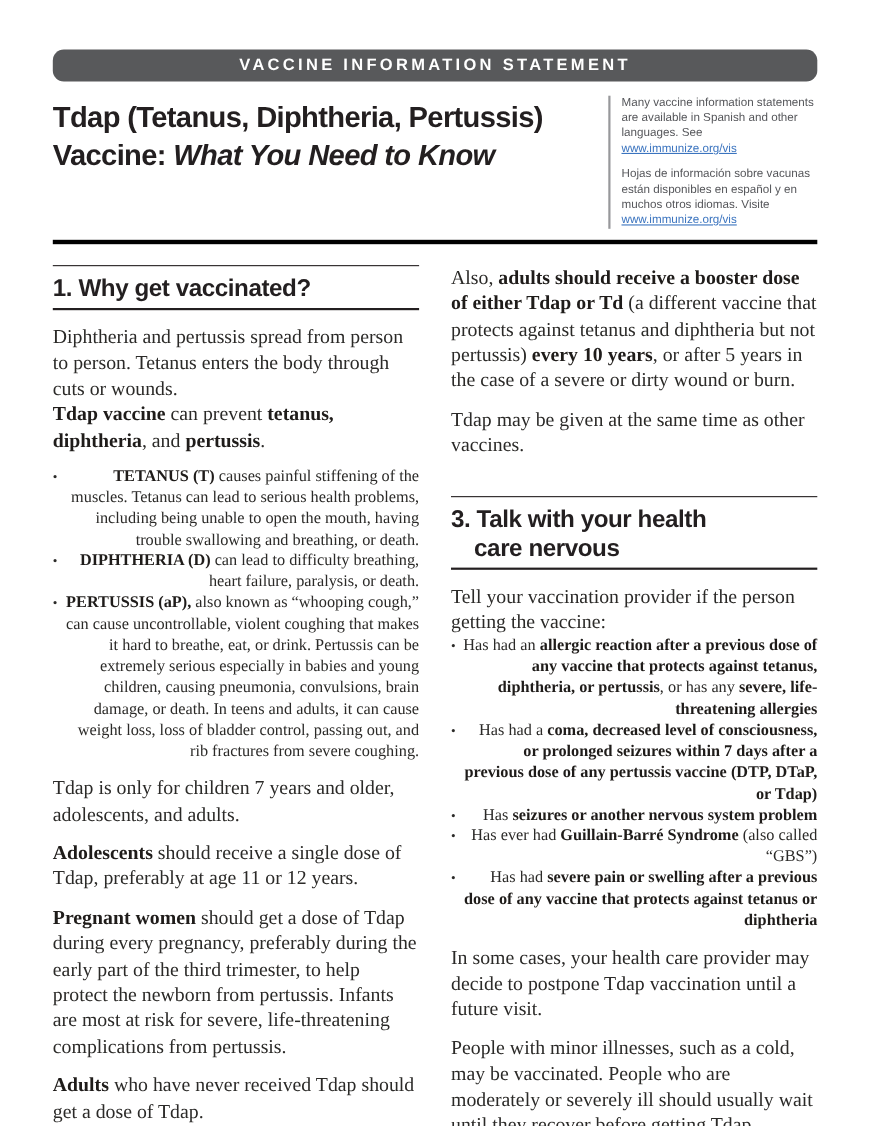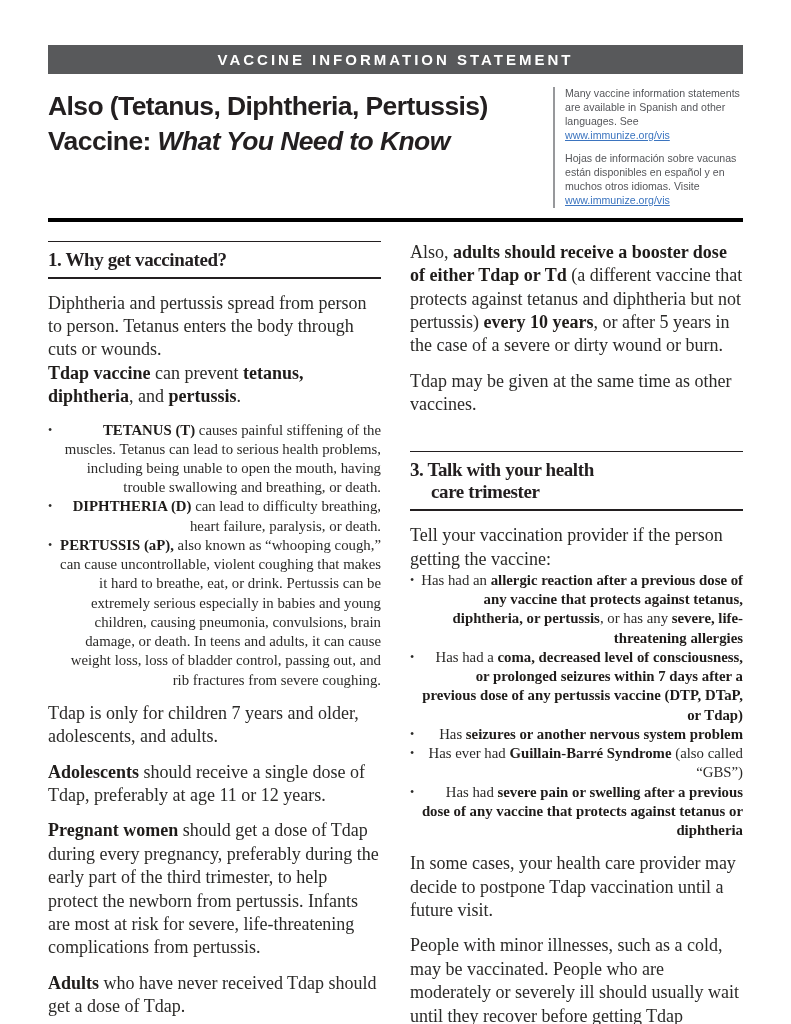--- a/index.html
+++ b/index.html
@@ -19,21 +19,21 @@
     background:#ffffff;
     font-family:"Liberation Serif",serif;
     color:var(--text);
     overflow:hidden;
   }
   .content{padding:45px 48px 0 48px;}
   
   .banner{
     background:var(--banner-bg);
     height:29px;
-    display:flex;align-items:center;justify-content:center;
+    display:flex;align-items:center;justify-content:center;border-radius:10px;
   }
   .banner span{
     color:#ffffff;
     font-family:"Liberation Sans",sans-serif;
     font-weight:bold;
     font-size:15px;
     letter-spacing:3px;
   }
   
   .header-row{
@@ -70,23 +70,23 @@
     display:flex;
     gap:29px;
     margin-top:19px;
   }
   .col{flex:1;min-width:0;}
   
   .section-heading{
     border-top:1.5px solid var(--heading);
     border-bottom:2.5px solid var(--heading);
     padding:7px 0 6px 0;
-    font-family:Liberation Serif, serif;
-    font-weight:bold;
-    font-size:19px;
+    font-family:Liberation Sans, sans-serif;
+    font-weight:bold;
+    font-size:22px;
     line-height:1.15;
     letter-spacing:-0.4px;
     color:var(--heading);
     margin-bottom:13px;
   }
   .section-heading .indent{padding-left:21px;display:inline-block;}
   .sect2{margin-top:21px;}
   .sect3{margin-top:35px;}
   
   .body-p{
@@ -133,21 +133,21 @@
 
 <div class="page">
   <div class="content">
 
     <div class="banner">
       <span>VACCINE INFORMATION STATEMENT</span>
     </div>
 
     <div class="header-row">
       <h1 class="title">
-        <span>Also (Tetanus, Diphtheria, Pertussis)</span><br>
+        <span>Tdap (Tetanus, Diphtheria, Pertussis)</span><br>
         <span>Vaccine: </span><em>What You Need to Know</em>
       </h1>
       <div class="info-box">
         <p><span>Many vaccine information statements are available in Spanish and other languages. See </span><a>www.immunize.org/vis</a></p>
         <p><span>Hojas de información sobre vacunas están disponibles en español y en muchos otros idiomas. Visite </span><a>www.immunize.org/vis</a></p>
       </div>
     </div>
 
     <hr class="thick-rule">
 
@@ -180,21 +180,21 @@
         <p class="body-p"><b>Pregnant women</b><span> should get a dose of Tdap during every pregnancy, preferably during the early part of the third trimester, to help protect the newborn from pertussis. Infants are most at risk for severe, life-threatening complications from pertussis.</span></p>
         <p class="body-p"><b>Adults</b><span> who have never received Tdap should get a dose of Tdap.</span></p>
       </div>
 
       <div class="col">
         <p class="body-p"><span>Also, </span><b>adults should receive a booster dose of either Tdap or Td</b><span> (a different vaccine that protects against tetanus and diphtheria but not pertussis) </span><b>every 10 years</b><span>, or after 5 years in the case of a severe or dirty wound or burn.</span></p>
         <p class="body-p"><span>Tdap may be given at the same time as other vaccines.</span></p>
 
         <h2 class="section-heading sect3">
           <span>3. Talk with your health</span><br>
-          <span class="indent">care trimester</span>
+          <span class="indent">care nervous</span>
         </h2>
         <p class="body-p intro-p"><span>Tell your vaccination provider if the person getting the vaccine:</span></p>
         <ul class="plain">
           <li class="li">
             <span class="bullet">•</span>
             <span class="li-text"><span>Has had an </span><b>allergic reaction after a previous dose of any vaccine that protects against tetanus, diphtheria, or pertussis</b><span>, or has any </span><b>severe, life-threatening allergies</b></span>
           </li>
           <li class="li">
             <span class="bullet">•</span>
             <span class="li-text"><span>Has had a </span><b>coma, decreased level of consciousness, or prolonged seizures within 7 days after a previous dose of any pertussis vaccine (DTP, DTaP, or Tdap)</b></span>

